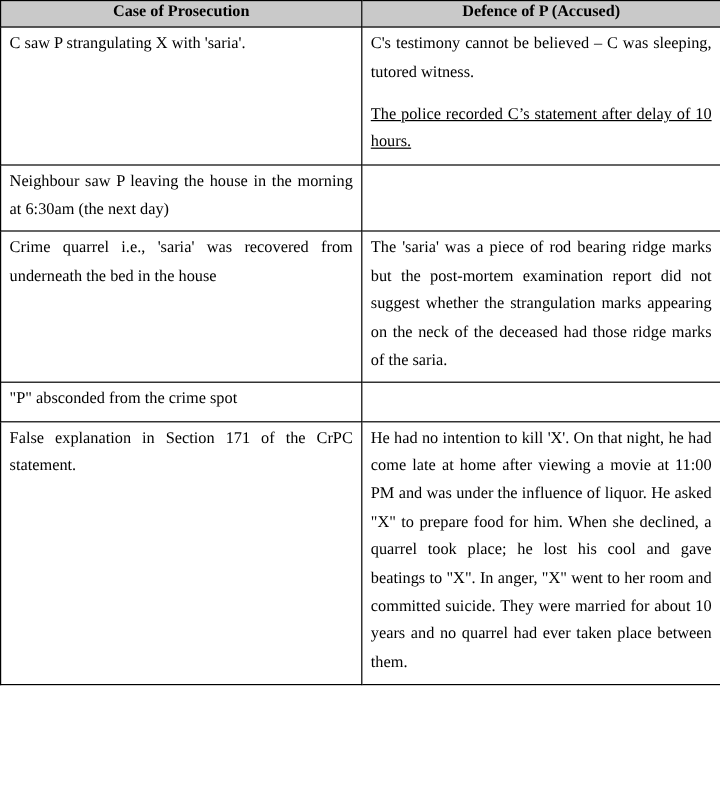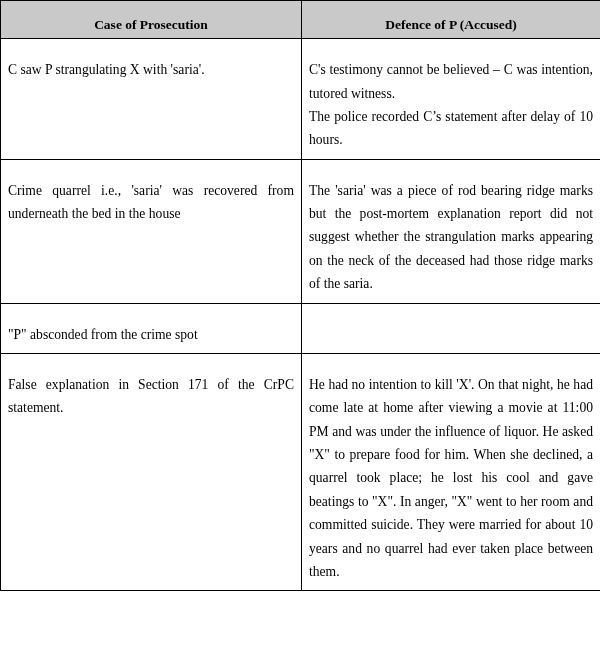--- a/index.html
+++ b/index.html
@@ -26,40 +26,41 @@
   .doc-table td {
     border: 1px solid #000000;
     vertical-align: top;
     padding: 0;
   }
   .doc-table th {
     background: #c9c9c9;
     text-align: center;
     font-weight: bold;
     font-size: 13.5px;
-    padding: 16px 4px 5px 4px;
+    padding: 0 4px 5px 4px;
     line-height: 1.2;
   }
   .cell {
-    padding: 19px 7px 7px 7px;
+    padding: 1px 7px 7px 7px;
     font-size: 13.6px;
     line-height: 1.72;
     text-align: justify;
     text-justify: inter-word;
     hyphens: none;
   }
   .cell.empty {
     padding: 0;
     min-height: 10px;
   }
   .cell p {
     margin: 0;
   }
   .cell p + p {
-    margin-top: 0;
+    margin-top: 12px;
+    text-decoration: underline;
   }
 </style>
 </head>
 <body>
 
 <table class="doc-table">
   <colgroup>
     <col class="col-left">
     <col class="col-right">
   </colgroup>
@@ -71,34 +72,44 @@
   </thead>
   <tbody>
     <tr>
       <td>
         <div class="cell">
           <p>C saw P strangulating X with 'saria'.</p>
         </div>
       </td>
       <td>
         <div class="cell">
-          <p>C's testimony cannot be believed – C was intention, tutored witness.</p>
+          <p>C's testimony cannot be believed – C was sleeping, tutored witness.</p>
           <p>The police recorded C’s statement after delay of 10 hours.</p>
         </div>
+      </td>
+    </tr>
+    <tr>
+      <td>
+        <div class="cell">
+          <p>Neighbour saw P leaving the house in the morning at 6:30am (the next day)</p>
+        </div>
+      </td>
+      <td>
+        <div class="cell empty"></div>
       </td>
     </tr>
     <tr>
       <td>
         <div class="cell">
           <p>Crime quarrel i.e., 'saria' was recovered from underneath the bed in the house</p>
         </div>
       </td>
       <td>
         <div class="cell">
-          <p>The 'saria' was a piece of rod bearing ridge marks but the post-mortem explanation report did not suggest whether the strangulation marks appearing on the neck of the deceased had those ridge marks of the saria.</p>
+          <p>The 'saria' was a piece of rod bearing ridge marks but the post-mortem examination report did not suggest whether the strangulation marks appearing on the neck of the deceased had those ridge marks of the saria.</p>
         </div>
       </td>
     </tr>
     <tr>
       <td>
         <div class="cell">
           <p>"P" absconded from the crime spot</p>
         </div>
       </td>
       <td>

